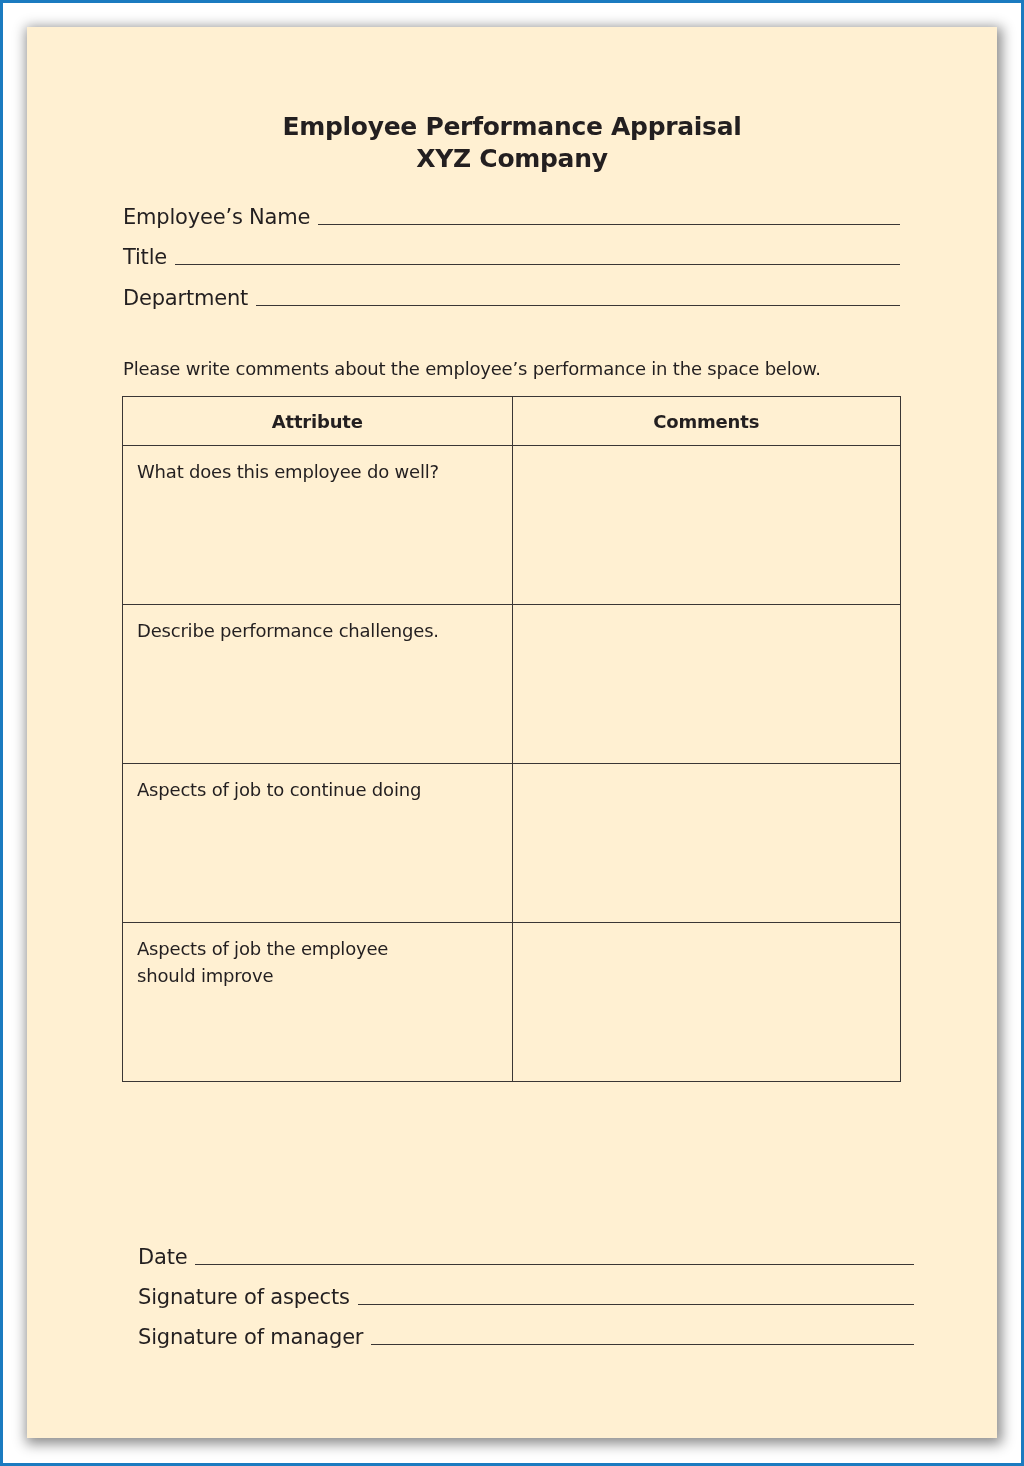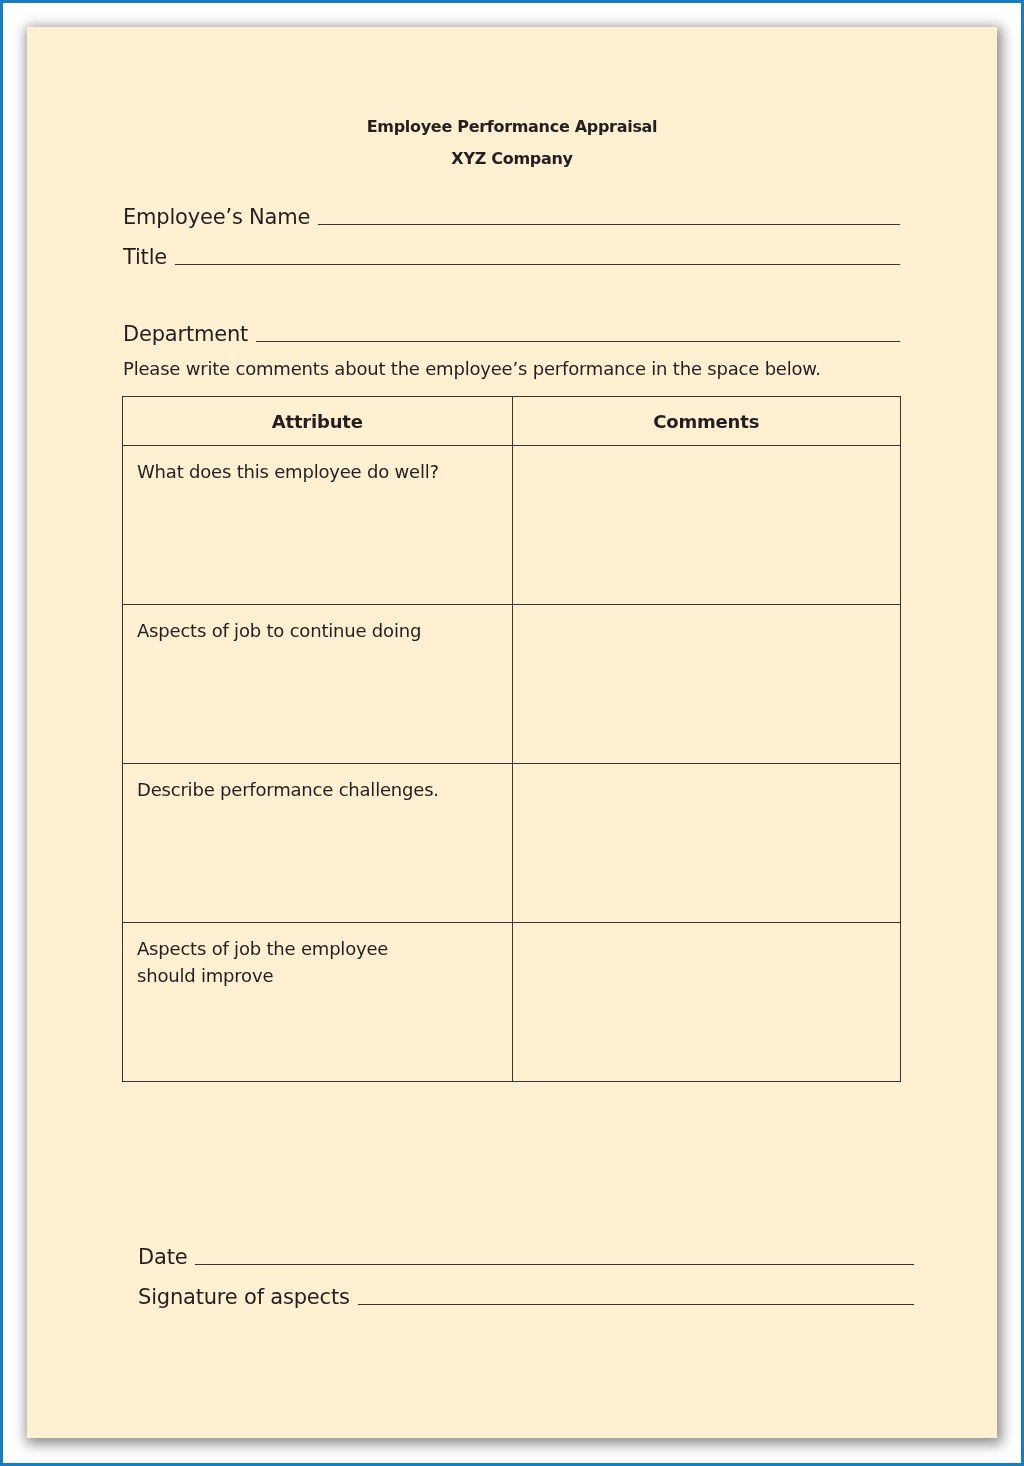--- a/index.html
+++ b/index.html
@@ -13,21 +13,21 @@
       position: absolute; left: 0; top: 0; width: 1024px; height: 1466px;
       box-sizing: border-box; border: 3px solid #1b7bc0;
     }
     .paper {
       position: absolute; left: 27px; top: 27px; width: 970px; height: 1411px;
       background: #fff0d2;
       box-shadow: 2px 3px 12px 3px rgba(0,0,0,0.45);
     }
     .title {
       position: absolute; left: 0; width: 970px; text-align: center;
-      font-weight: bold; font-size: 16px; letter-spacing: -0.3px; line-height: 32px;
+      font-weight: bold; font-size: 25px; letter-spacing: -0.3px; line-height: 32px;
     }
     .title.t1 { top: 84px; }
     .title.t2 { top: 116px; }
     .field {
       position: absolute; left: 96px; display: flex; align-items: flex-end;
       font-size: 21px; line-height: 28px; letter-spacing: -0.2px;
     }
     .field .label { white-space: nowrap; padding-right: 8px; }
     .field .line { flex: 1; border-bottom: 1.5px solid #3a3635; margin-bottom: 6px; }
     .f-top { width: 777px; }
@@ -65,21 +65,21 @@
   <div class="title t2">XYZ Company</div>
 
   <div class="field f-top" style="top:176px;">
     <span class="label">Employee’s Name</span>
     <span class="line"></span>
   </div>
   <div class="field f-top" style="top:216px;">
     <span class="label">Title</span>
     <span class="line"></span>
   </div>
-  <div class="field f-top" style="top:257px;margin-top:36px;">
+  <div class="field f-top" style="top:257px;">
     <span class="label">Department</span>
     <span class="line"></span>
   </div>
 
   <div class="instr">Please write comments about the employee’s performance in the space below.</div>
 
   <table class="grid">
     <colgroup>
         <col class="col-attr">
         <col class="col-comm">
@@ -89,38 +89,42 @@
         <th>Attribute</th>
         <th>Comments</th>
       </tr>
     </thead>
     <tbody>
       <tr>
         <td class="attr">What does this employee do well?</td>
         <td></td>
       </tr>
       <tr>
-        <td class="attr">Aspects of job to continue doing</td>
+        <td class="attr">Describe performance challenges.</td>
         <td></td>
       </tr>
       <tr>
-        <td class="attr">Describe performance challenges.</td>
+        <td class="attr">Aspects of job to continue doing</td>
         <td></td>
       </tr>
       <tr>
         <td class="attr">
             <span style="display:block;width:270px;">Aspects of job the employee should improve</span>
           </td>
         <td></td>
       </tr>
     </tbody>
   </table>
 
   <div class="field f-bot" style="top:1216px;">
     <span class="label">Date</span>
     <span class="line"></span>
   </div>
   <div class="field f-bot" style="top:1256px;">
     <span class="label">Signature of aspects</span>
     <span class="line"></span>
   </div>
+  <div class="field f-bot" style="top:1296px;">
+    <span class="label">Signature of manager</span>
+    <span class="line"></span>
+  </div>
 
 </div>
 
 </body></html>

